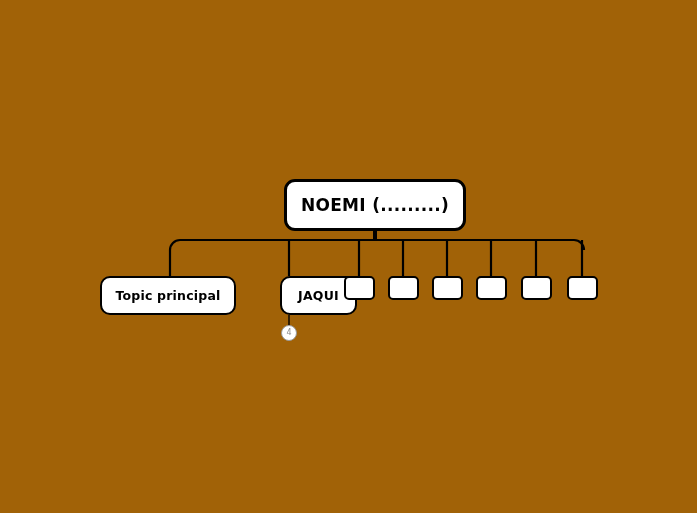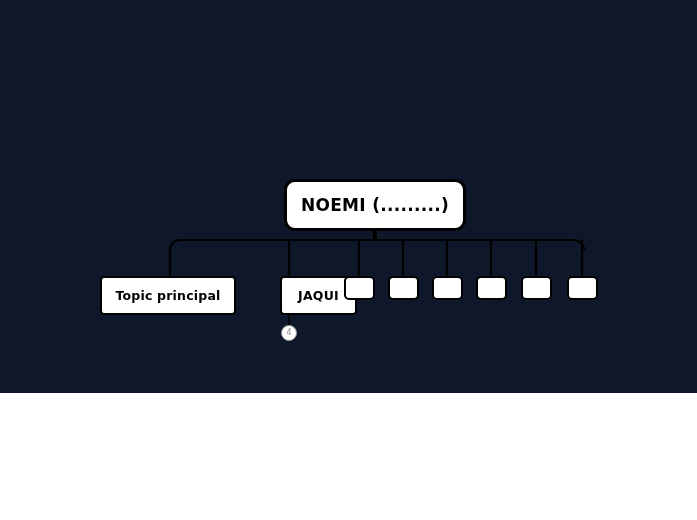--- a/index.html
+++ b/index.html
@@ -7,22 +7,22 @@
     margin: 0;
     padding: 0;
     background: #ffffff;
   }
   body {
     font-family: "DejaVu Sans", "Liberation Sans", sans-serif;
   }
   #canvas {
     position: relative;
     width: 697px;
-    height: 393px;
-    background: #0f172a;
+    height: 513px;
+    background: #a16207;
     overflow: hidden;
   }
   #edges {
     position: absolute;
     left: 0;
     top: 0;
     width: 697px;
     height: 520px;
     pointer-events: none;
   }
@@ -38,21 +38,21 @@
   }
   .node-root {
     border: 3px solid #000000;
     border-radius: 11px;
     font-size: 17px;
     font-weight: bold;
     letter-spacing: 0.3px;
   }
   .node-child {
     border: 2px solid #000000;
-    border-radius: 4px;
+    border-radius: 10px;
     font-size: 12.5px;
     font-weight: bold;
     letter-spacing: 0.2px;
   }
   .node-empty {
     border: 2px solid #000000;
     border-radius: 5px;
   }
   .badge {
     position: absolute;

